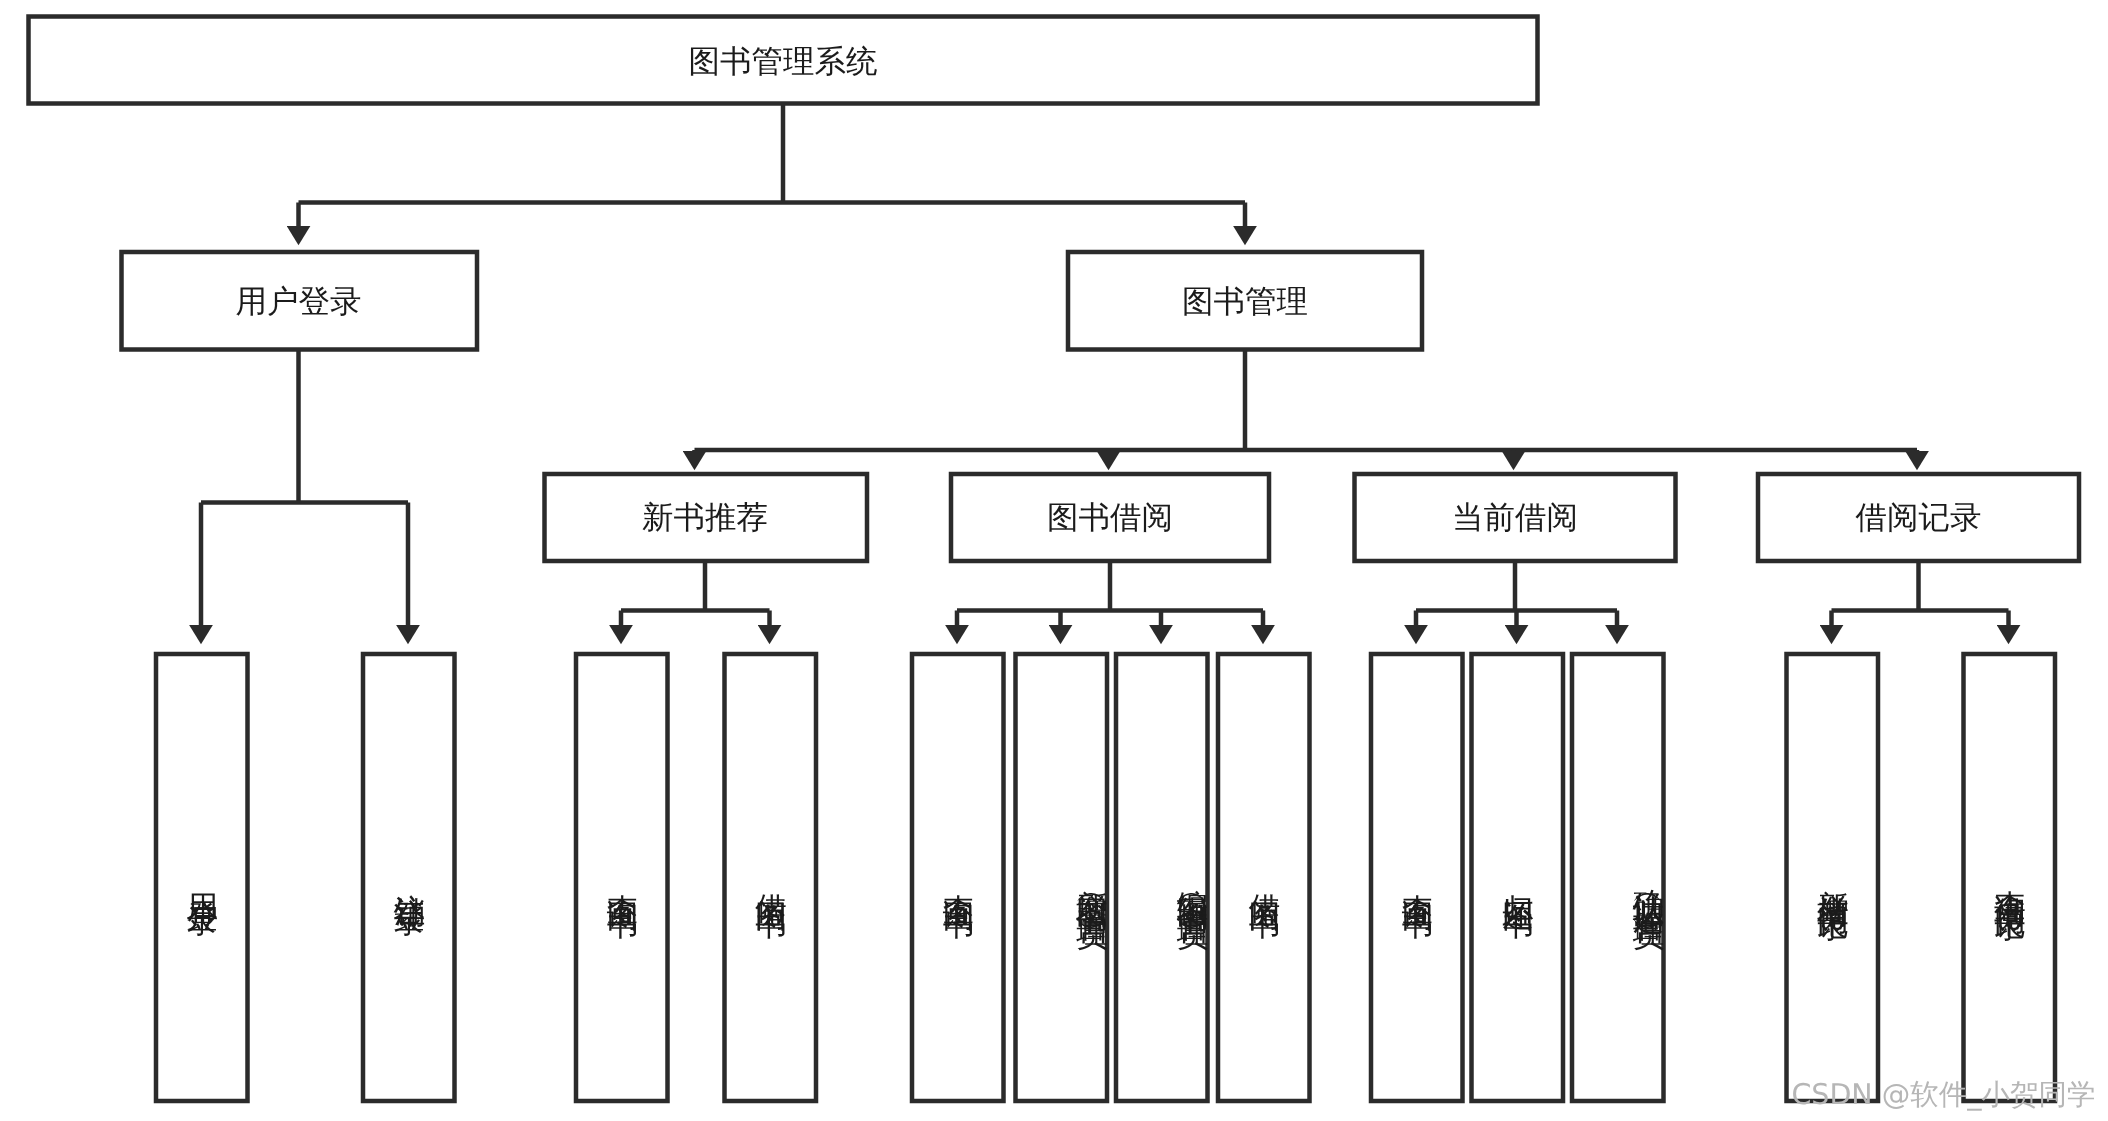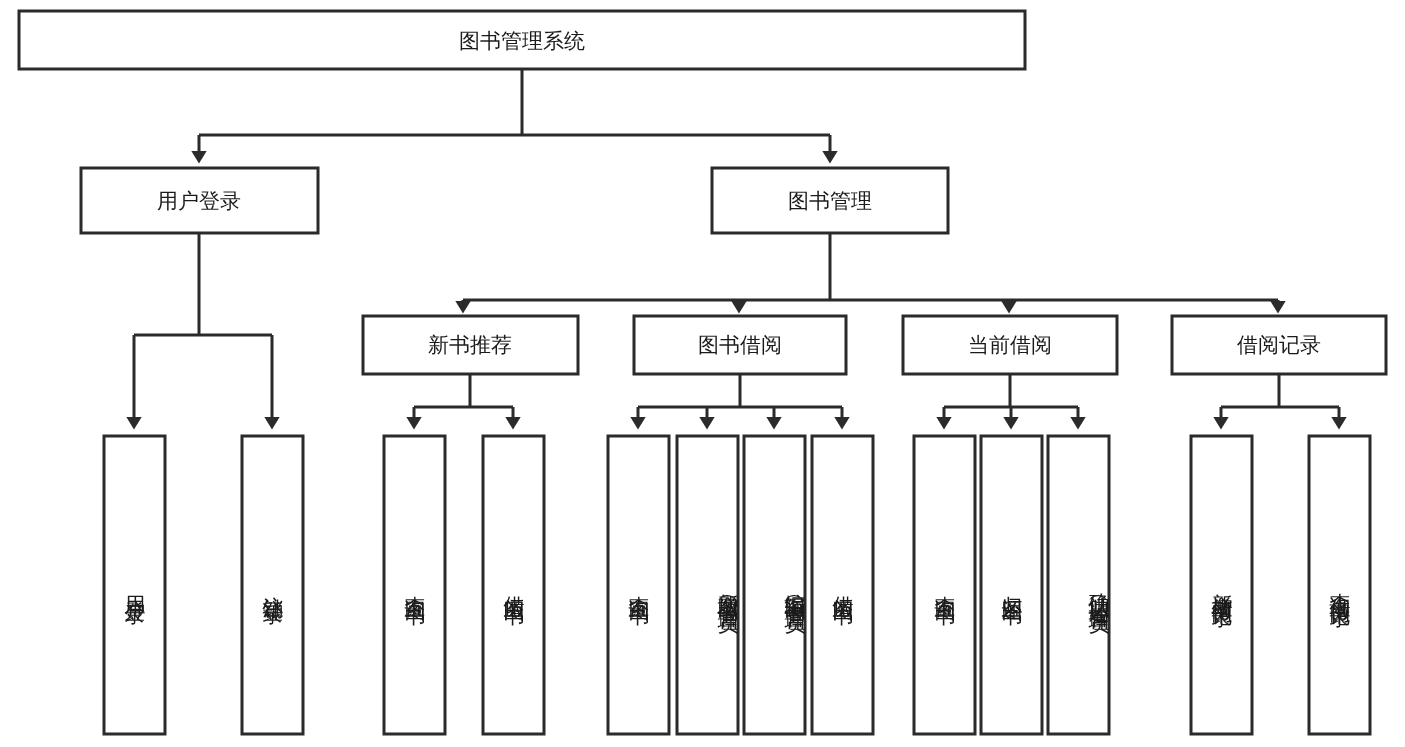--- a/index.html
+++ b/index.html
@@ -234,14 +234,15 @@
   <div class="vlabel" style="left:744px; top:444px; width:61px; height:290px;">编辑图书（管理员）</div>
   <div class="vlabel center" style="left:812px; top:436px; width:61px; height:298px;">借阅图书</div>
 
   <div class="vlabel center" style="left:914px; top:436px; width:61px; height:298px;">查询图书</div>
   <div class="vlabel center" style="left:981px; top:436px; width:61px; height:298px;">归还图书</div>
   <div class="vlabel" style="left:1048px; top:444px; width:61px; height:290px;">确认归还（管理员）</div>
 
   <div class="vlabel center" style="left:1191px; top:436px; width:61px; height:298px;">新增借阅记录</div>
   <div class="vlabel center" style="left:1309px; top:436px; width:61px; height:298px;">查询借阅记录</div>
 
+  <div class="watermark">CSDN @软件_小贺同学</div>
 
 </div>
 
 </body></html>

